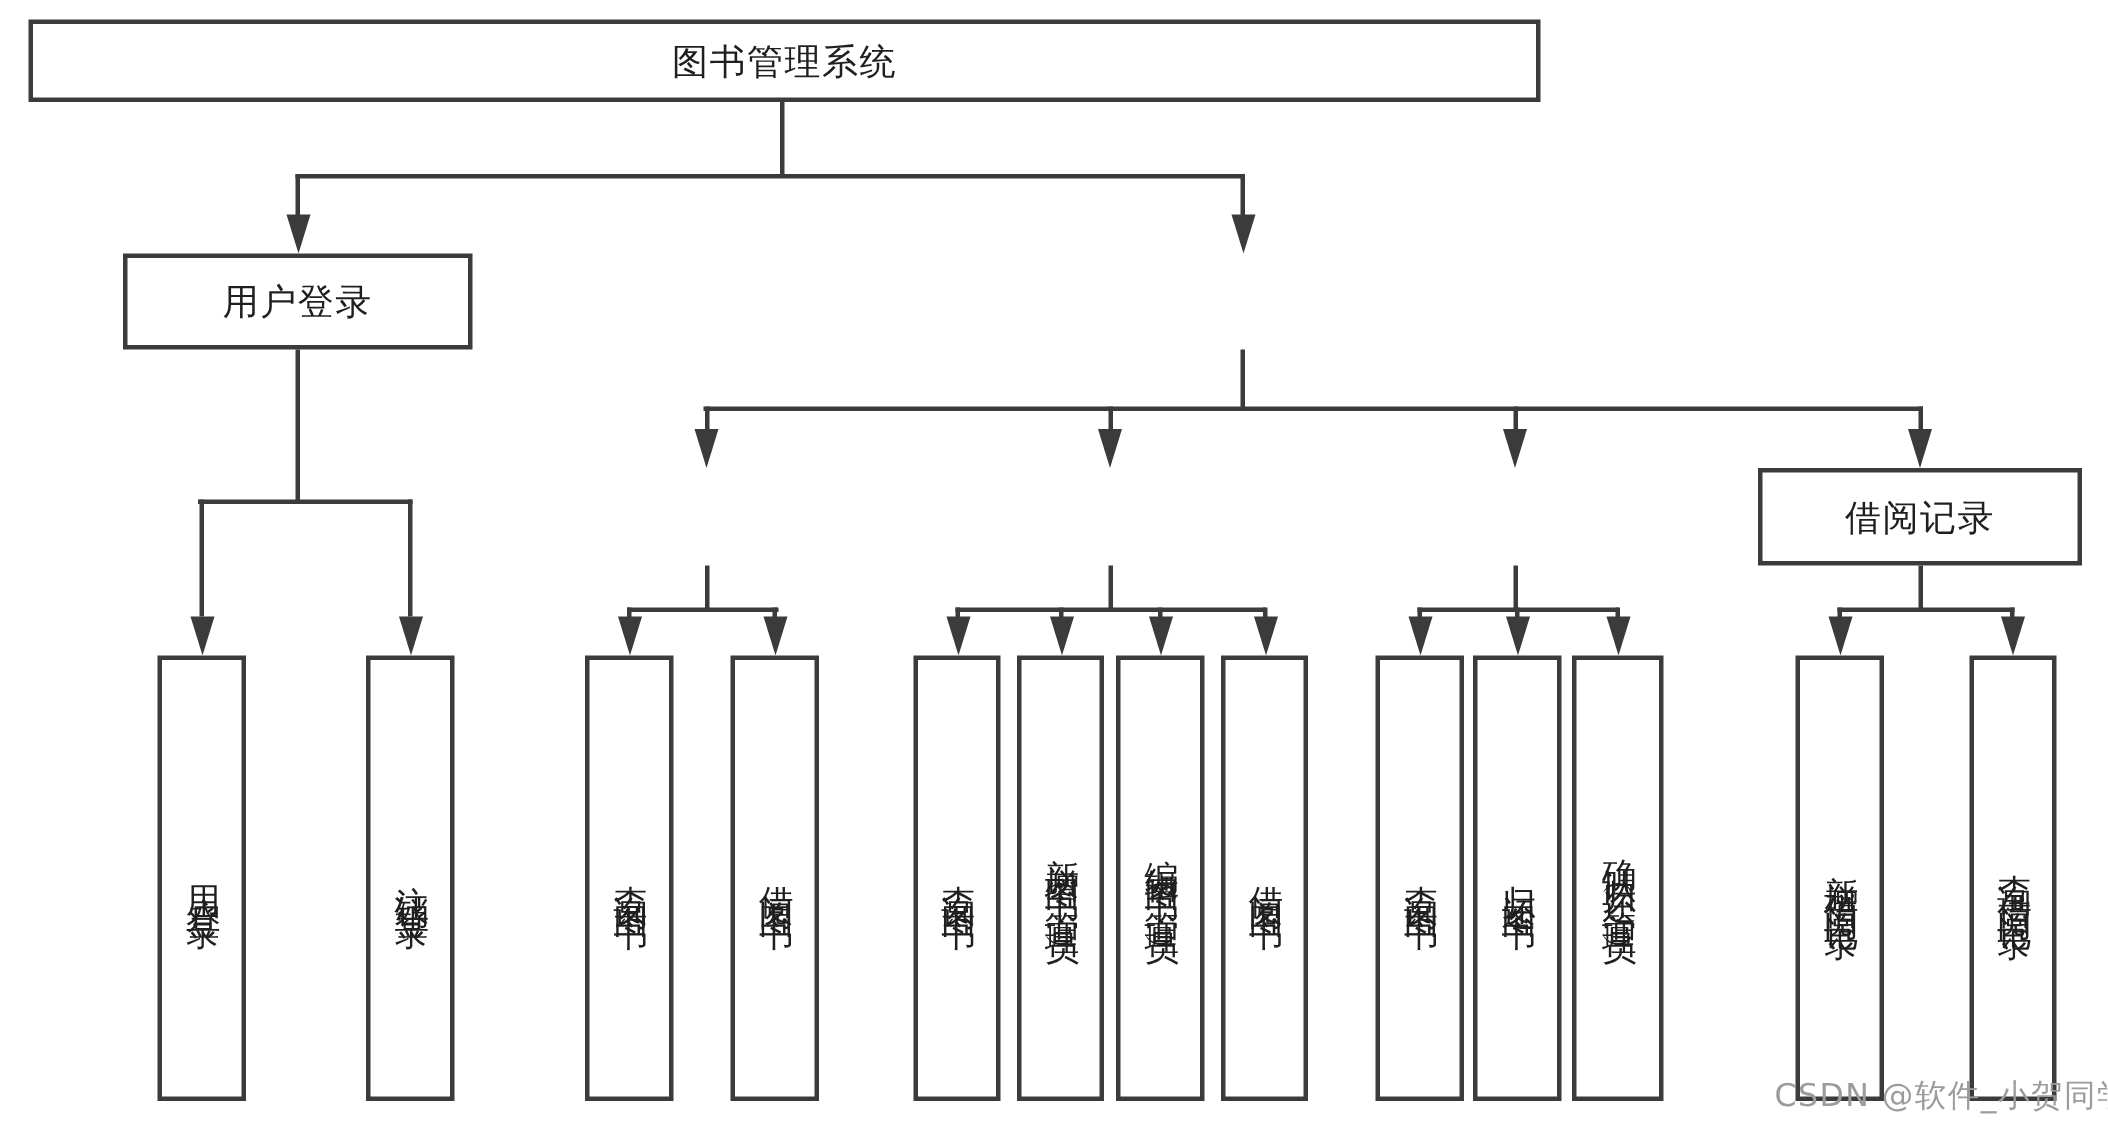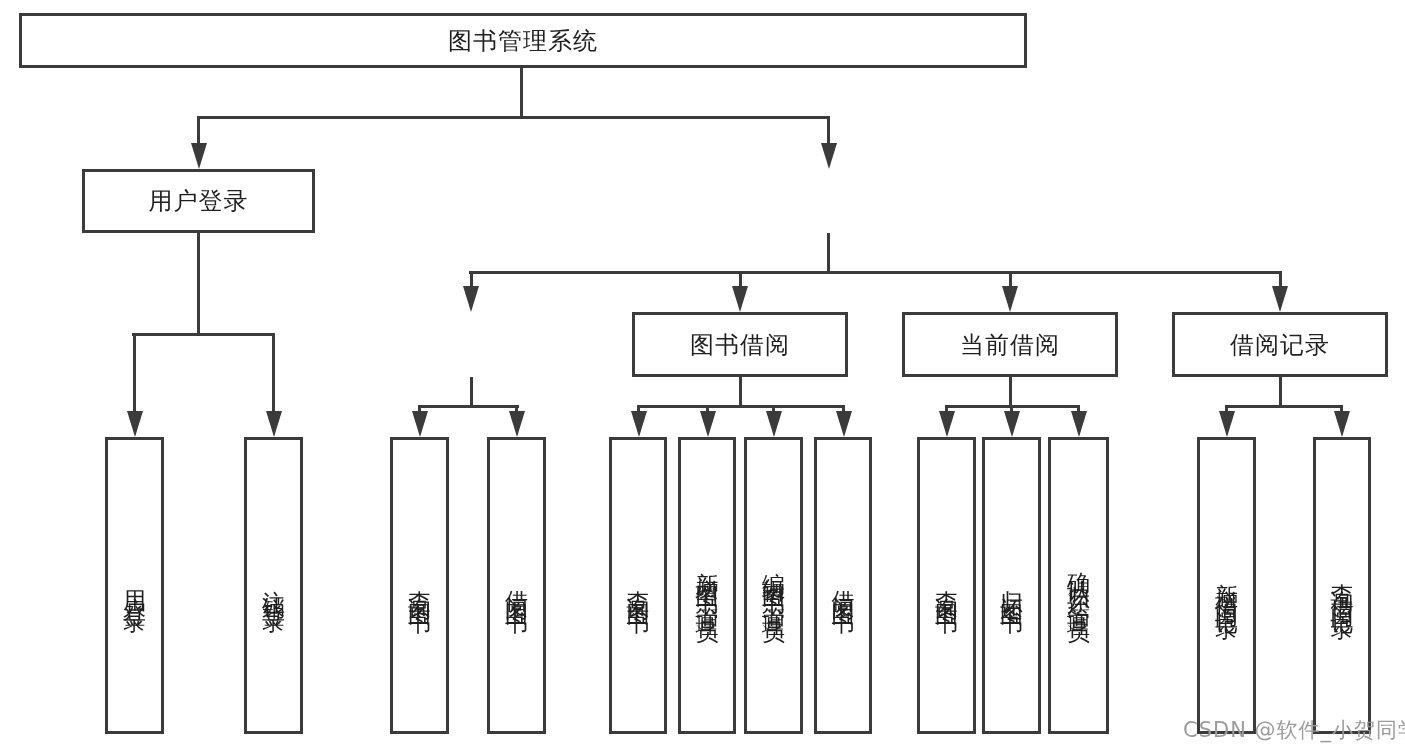--- a/index.html
+++ b/index.html
@@ -64,26 +64,20 @@
 <div class="canvas">
 
   <div class="node" style="left:19px;top:13px;width:1008px;height:55px;">
     <span class="hlabel">图书管理系统</span>
   </div>
 
   <div class="node" style="left:82px;top:169px;width:233px;height:64px;">
     <span class="hlabel">用户登录</span>
   </div>
 
-  <div class="node" style="left:632px;top:312px;width:216px;height:65px;">
-    <span class="hlabel">图书借阅</span>
-  </div>
-  <div class="node" style="left:902px;top:312px;width:216px;height:65px;">
-    <span class="hlabel">当前借阅</span>
-  </div>
   <div class="node" style="left:1172px;top:312px;width:216px;height:65px;">
     <span class="hlabel">借阅记录</span>
   </div>
 
   <div class="node" style="left:105px;top:437px;width:59px;height:297px;">
     <span class="vlabel">用户登录</span>
   </div>
   <div class="node" style="left:244px;top:437px;width:59px;height:297px;">
     <span class="vlabel">注销登录</span>
   </div>

